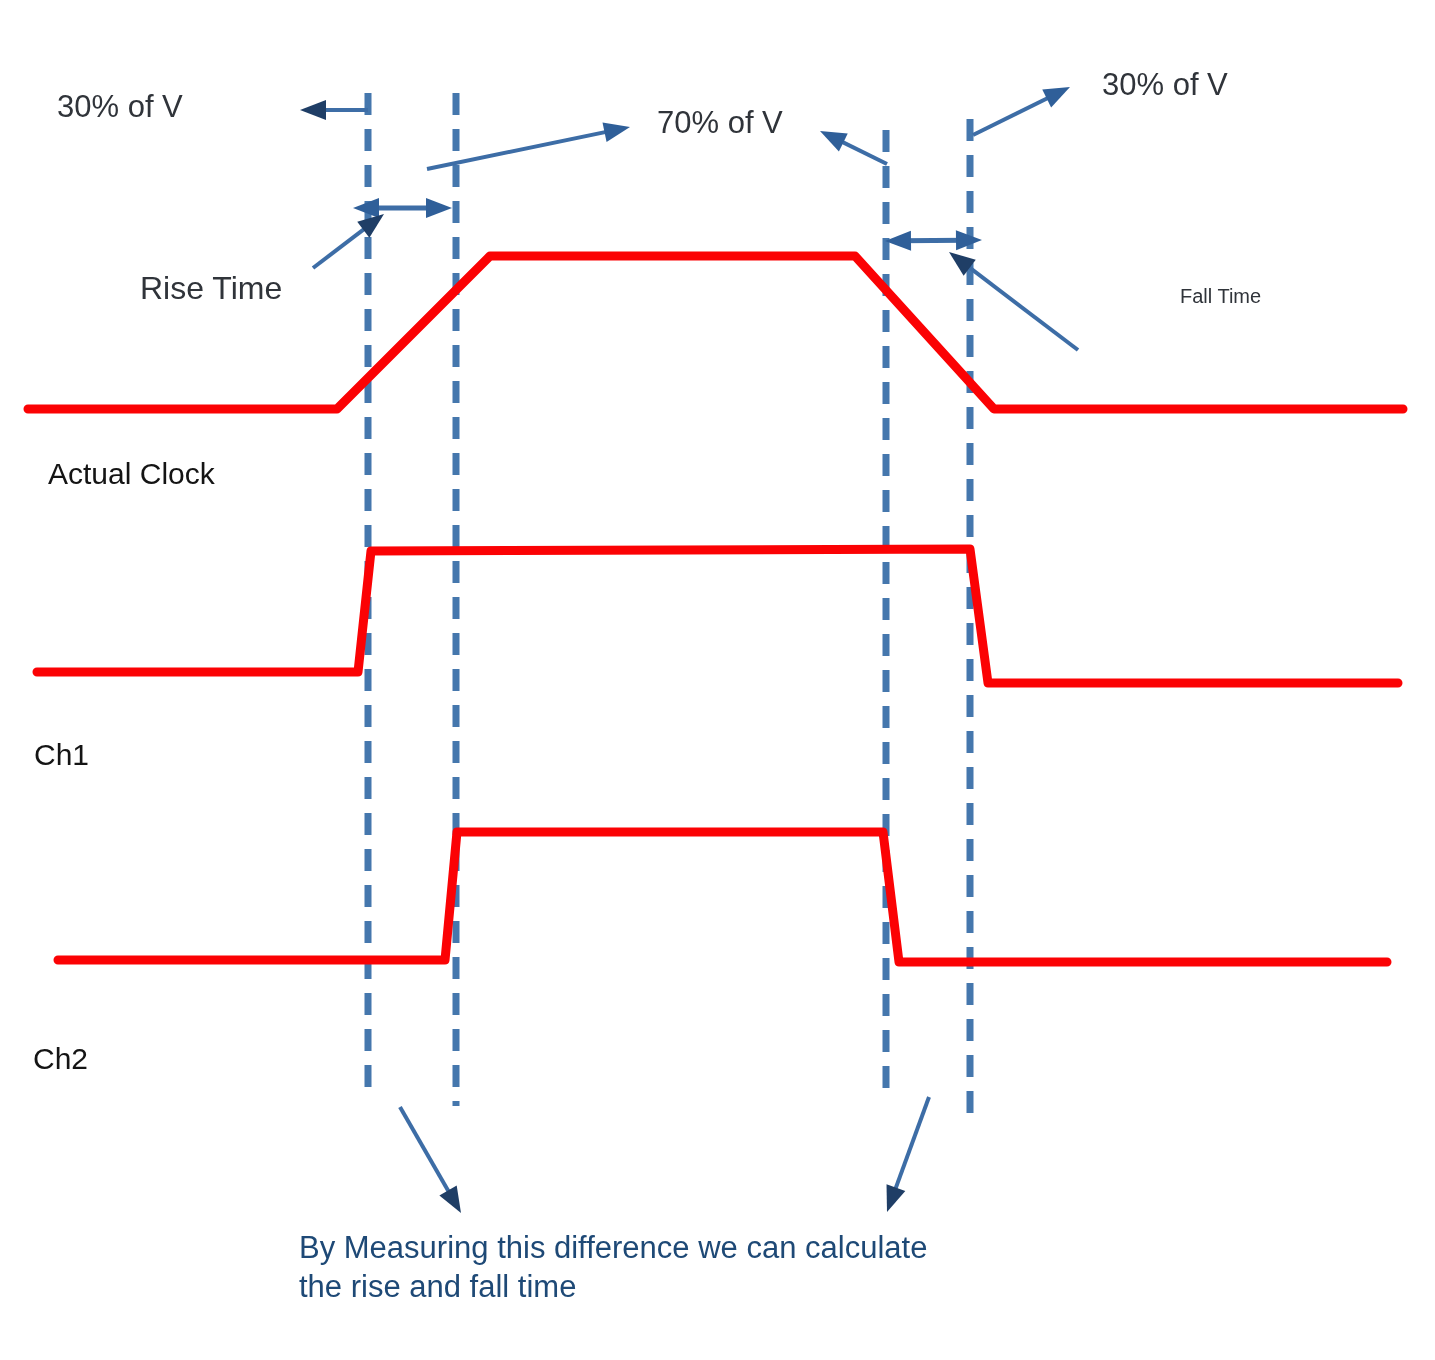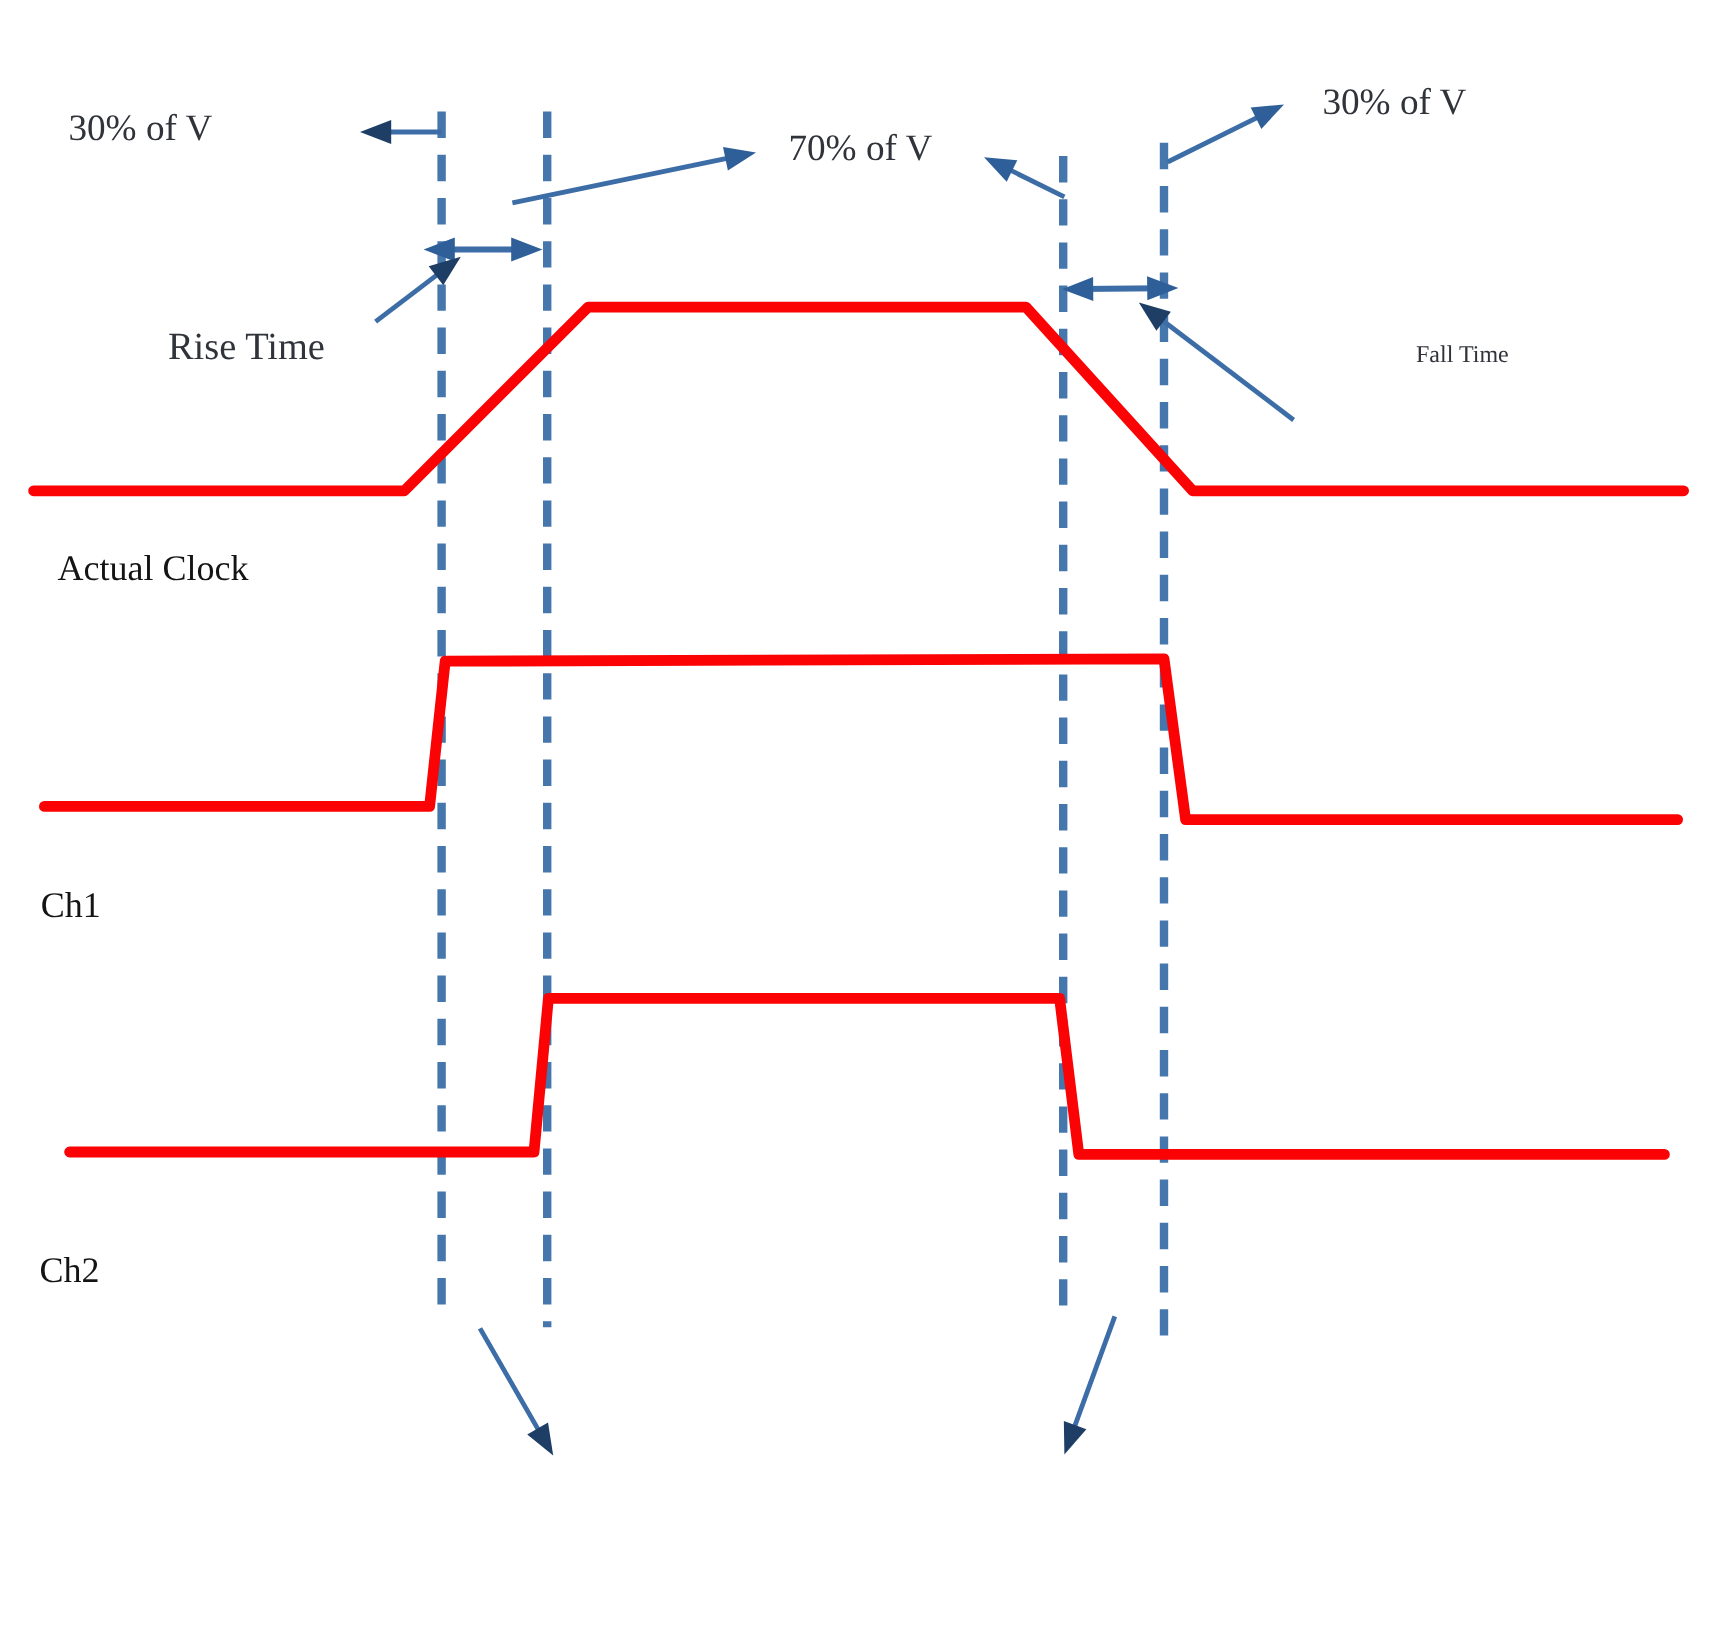--- a/index.html
+++ b/index.html
@@ -2,21 +2,21 @@
 <html style="--label-dark: #30343a; --label-black: #141414; --note-blue: #1e4976;"><head>
 <meta charset="utf-8">
 <style>
   html, body { margin: 0; padding: 0; background: #ffffff; }
   .canvas {
     position: relative;
     width: 1435px;
     height: 1360px;
     background: #ffffff;
     overflow: hidden;
-    font-family: Liberation Serif, serif;
+    font-family: Liberation Sans, sans-serif;
   }
   .canvas svg { position: absolute; left: 0; top: 0; }
   .lbl {
     position: absolute;
     white-space: nowrap;
     color: var(--label-dark, #30343a);
     font-size: 31px;
     line-height: 1.1;
   }
   .pos-30-left  { left: 57px;   top: 90px;  }
@@ -79,15 +79,17 @@
   <div class="lbl pos-70-mid">70% of V</div>
   <div class="lbl pos-30-right">30% of V</div>
   <div class="lbl pos-rise">Rise Time</div>
   <div class="lbl pos-fall">Fall Time</div>
 
   <div class="lbl wave-lbl pos-actual">Actual Clock</div>
   <div class="lbl wave-lbl pos-ch1">Ch1</div>
   <div class="lbl wave-lbl pos-ch2">Ch2</div>
 
   <div class="bottom-note">
+    <div>By Measuring this difference we can calculate</div>
+    <div>the rise and fall time</div>
   </div>
 
 </div>
 
 </body></html>

